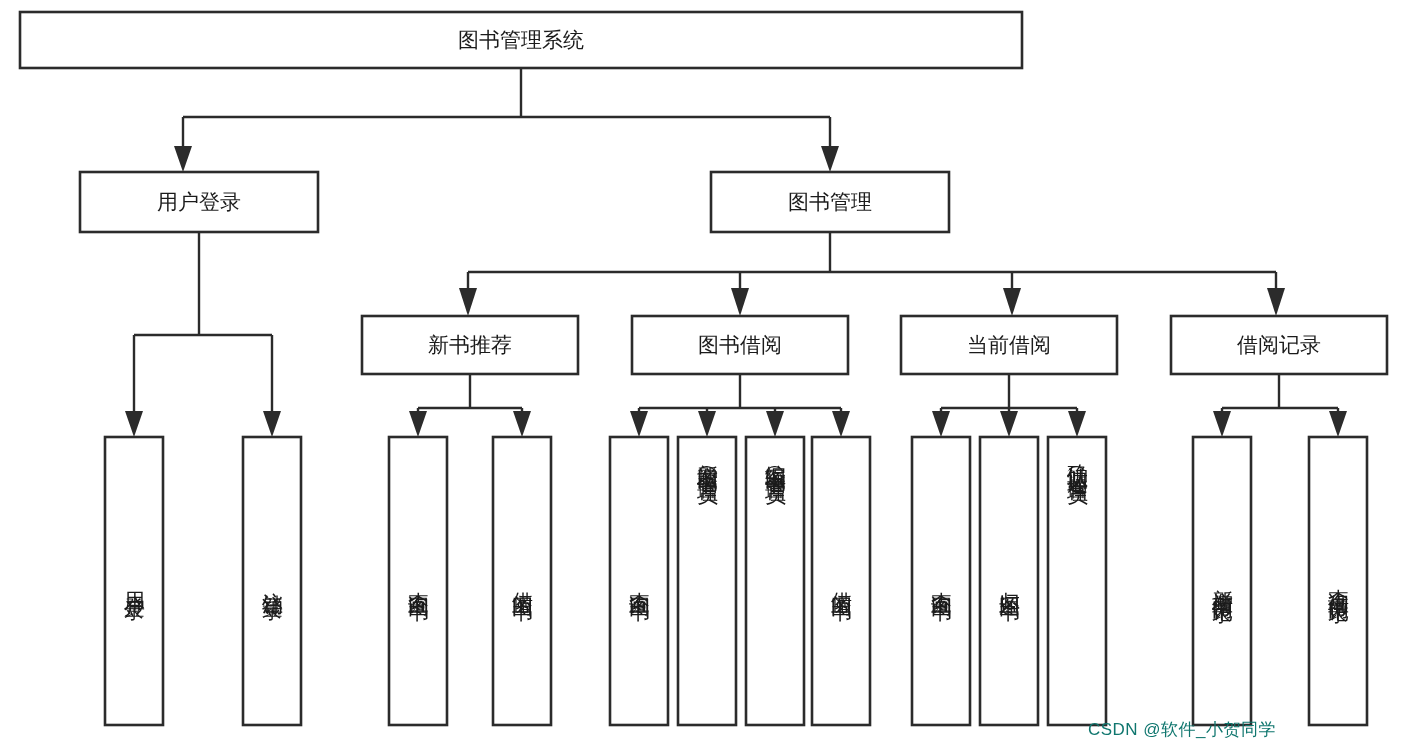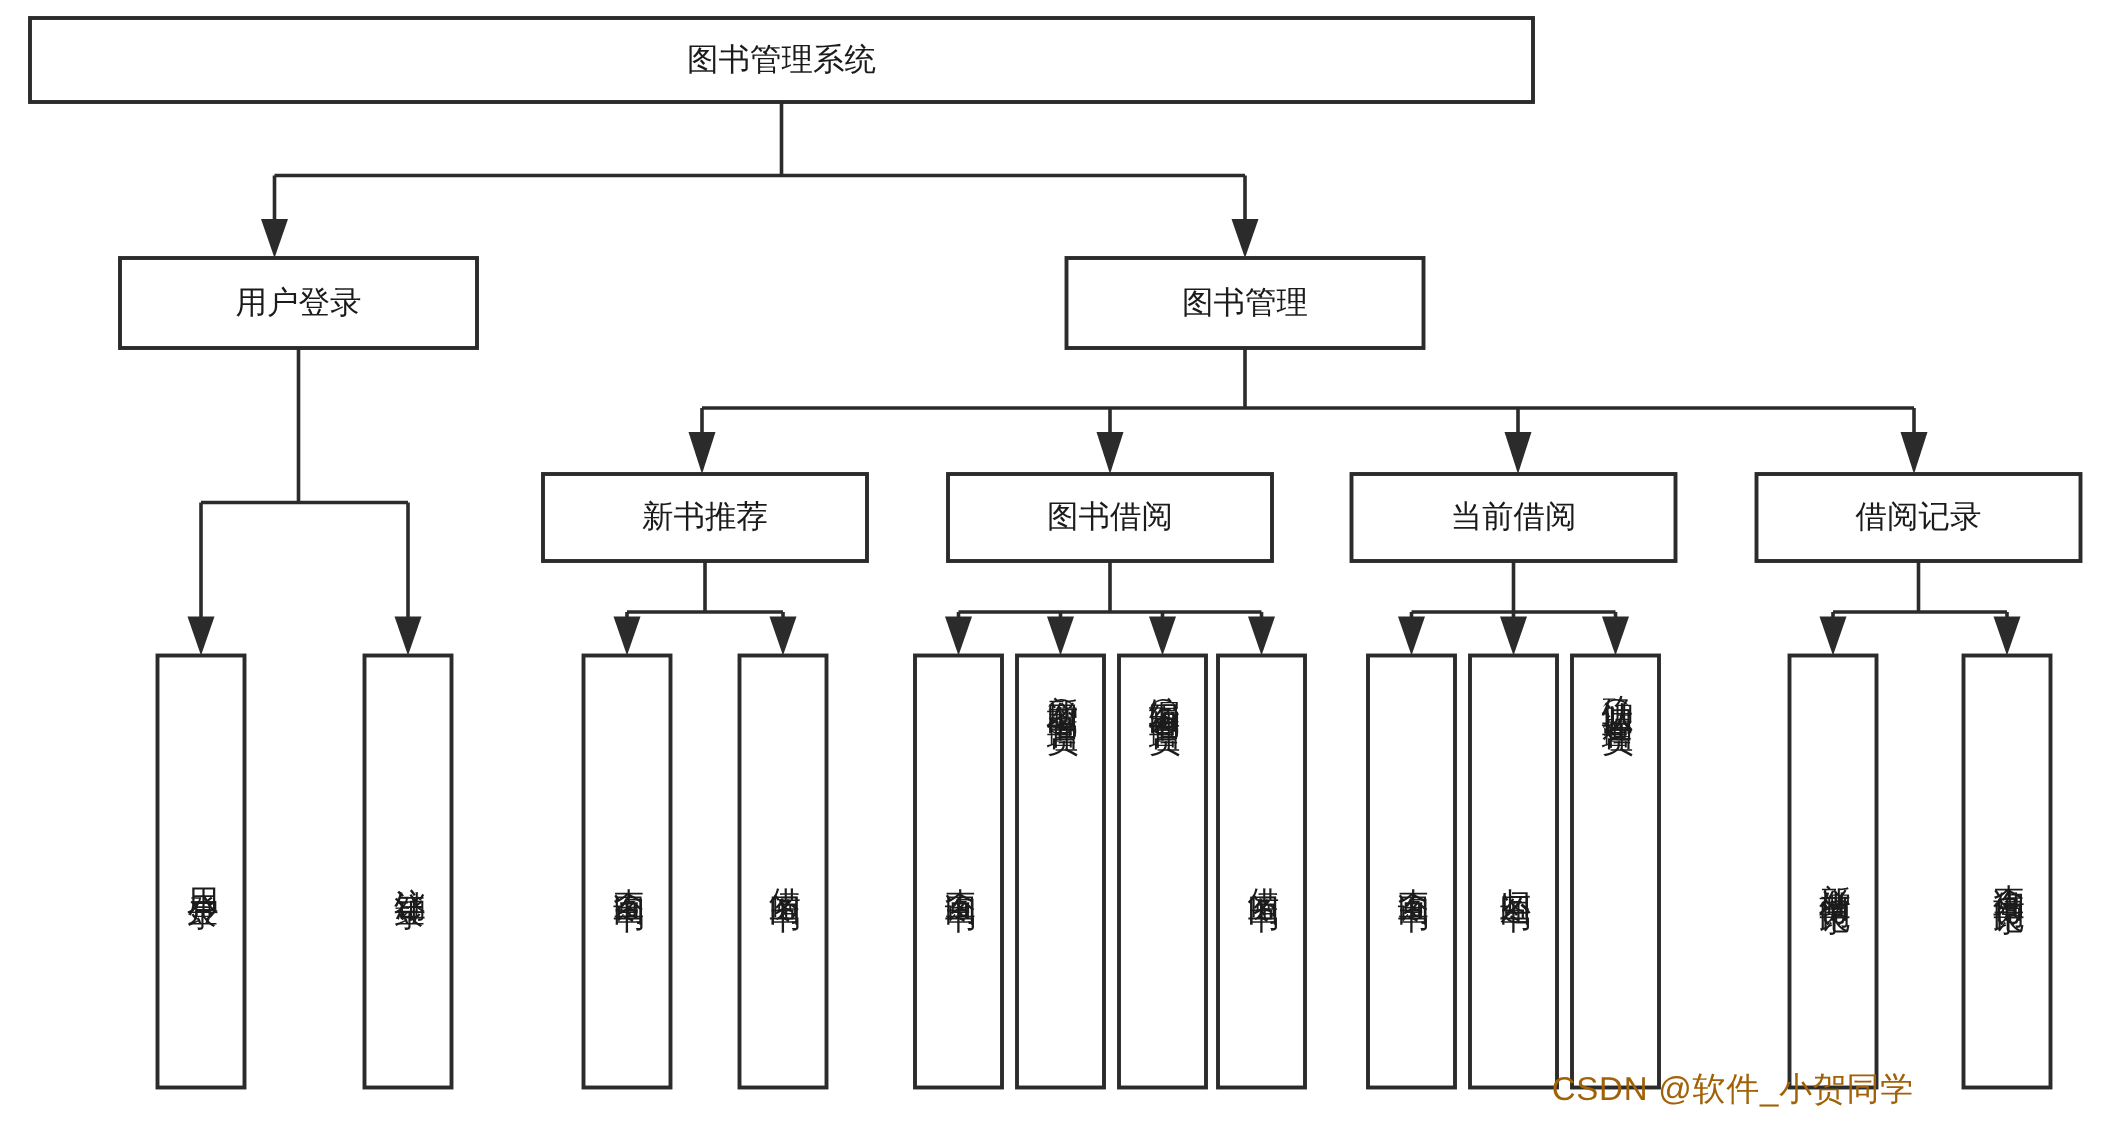--- a/index.html
+++ b/index.html
@@ -65,22 +65,22 @@
     letter-spacing: 3px;
     color: #1b1b1b;
     white-space: nowrap;
     text-align: center;
   }
   .watermark {
     position: absolute;
     right: 8px;
     bottom: 6px;
     font-family: "Liberation Sans", "DejaVu Sans", sans-serif;
-    font-size: 22px;
-    color: #a16207;
+    font-size: 17px;
+    color: #0f766e;
     letter-spacing: 0.5px;
     white-space: nowrap;
   }
 </style>
 </head>
 <body>
 
 <div id="diagram-root">
 
   <svg id="flow" viewBox="0 0 1405 747">

